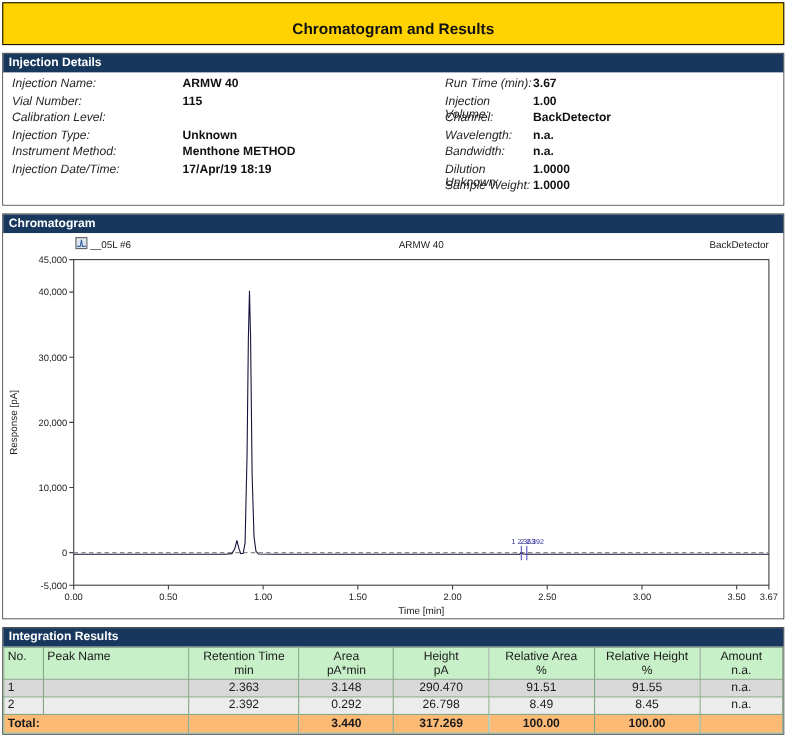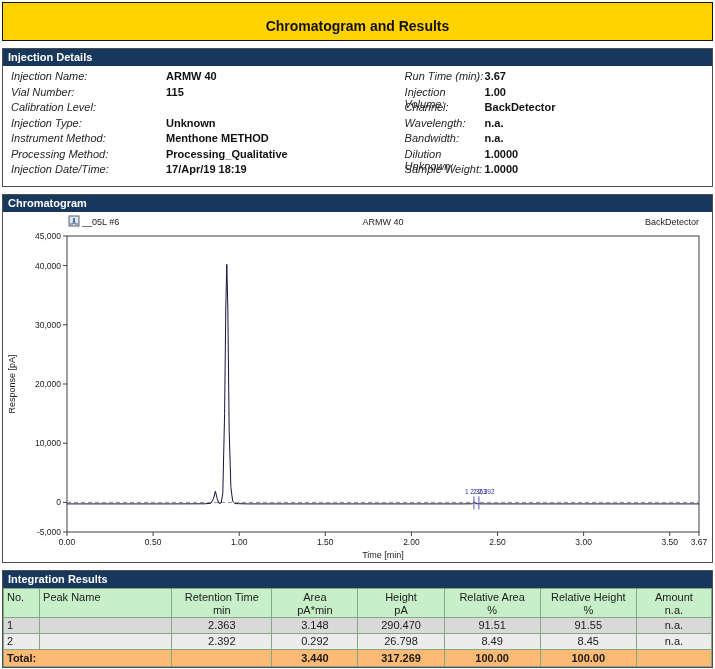--- a/index.html
+++ b/index.html
@@ -90,24 +90,20 @@
             <span class="detail-label">Calibration Level:</span>
             <span class="detail-value"></span>
           </div>
           <div class="detail-row">
             <span class="detail-label">Injection Type:</span>
             <span class="detail-value">Unknown</span>
           </div>
           <div class="detail-row">
             <span class="detail-label">Instrument Method:</span>
             <span class="detail-value">Menthone METHOD</span>
-          </div>
-          <div class="detail-row">
-            <span class="detail-label">Processing Method:</span>
-            <span class="detail-value">Processing_Qualitative</span>
           </div>
           <div class="detail-row">
             <span class="detail-label">Injection Date/Time:</span>
             <span class="detail-value">17/Apr/19 18:19</span>
           </div>
         </div>
       <div class="details-col right" id="details-right">
           <div class="detail-row">
             <span class="detail-label">Run Time (min):</span>
             <span class="detail-value">3.67</span>

